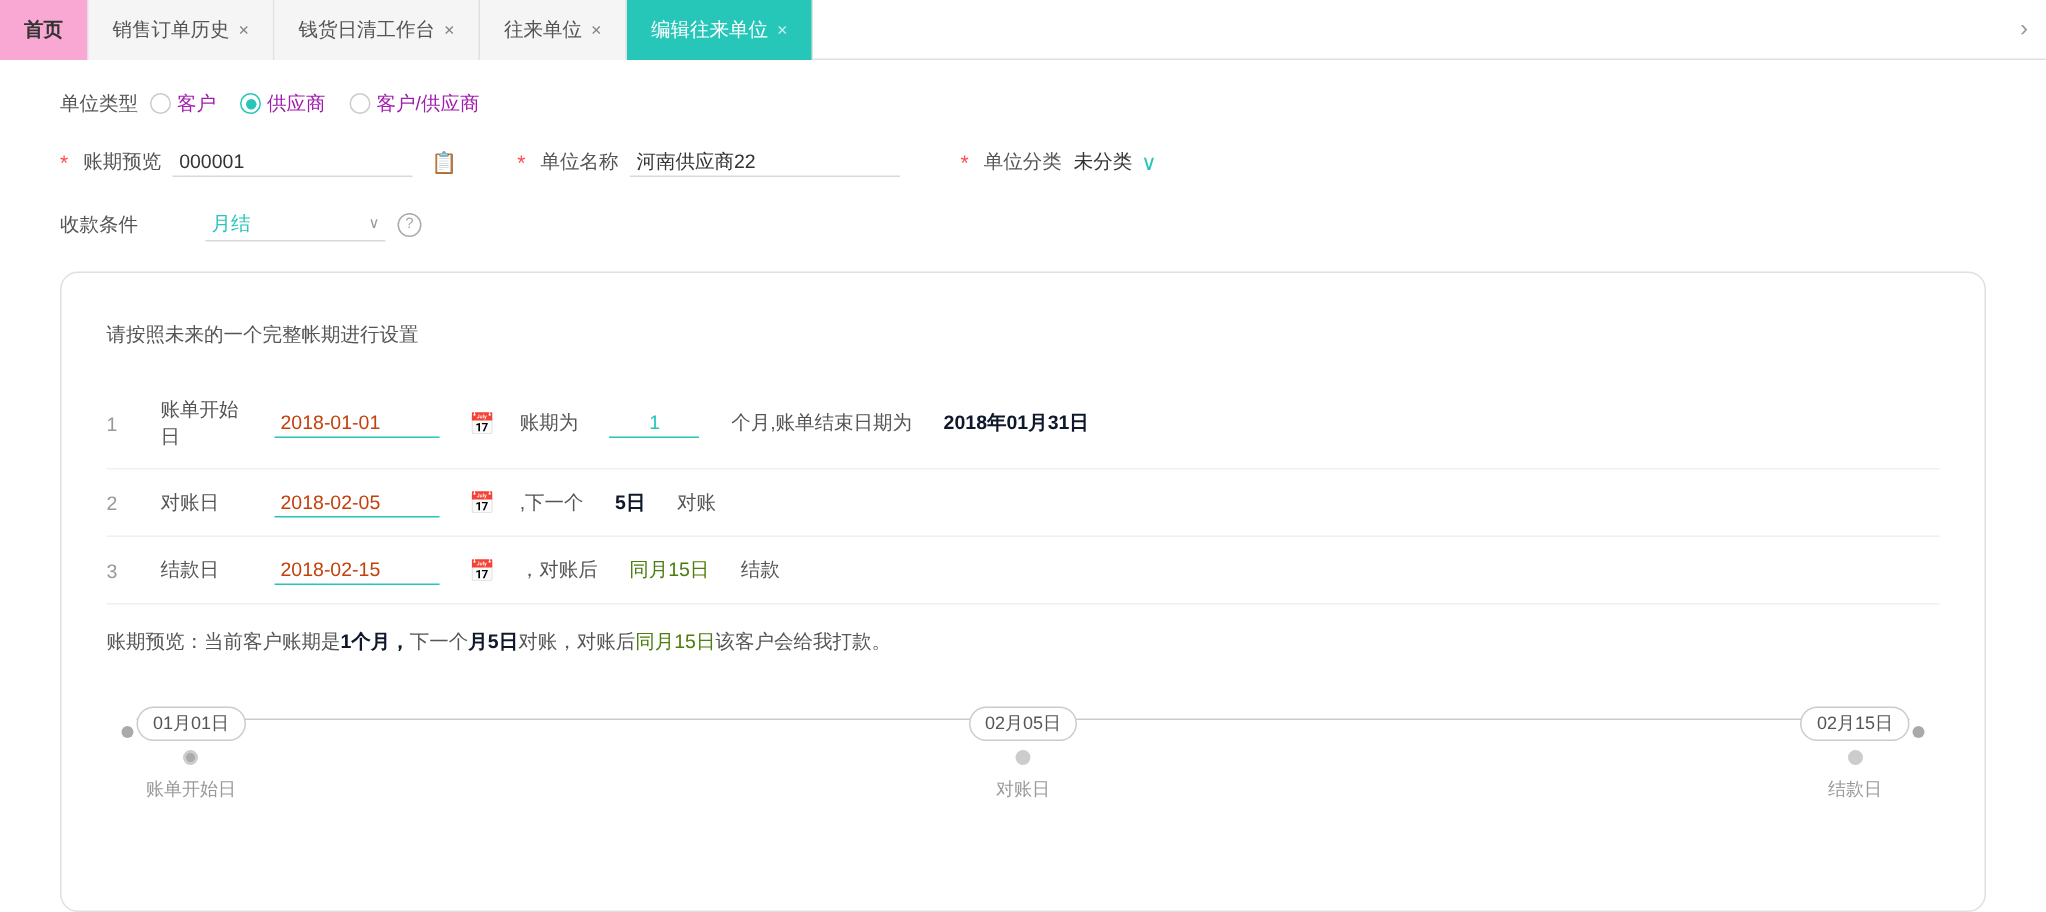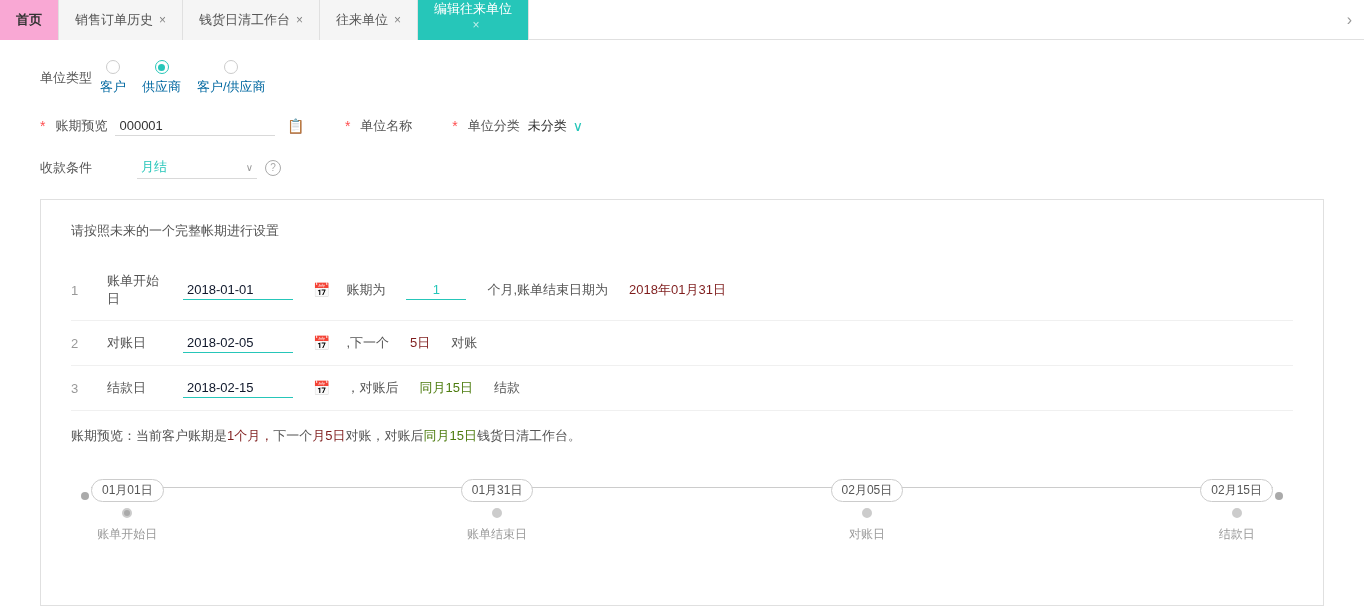--- a/index.html
+++ b/index.html
@@ -22,21 +22,20 @@
       cursor: pointer;
       font-size: 13px;
       color: #555;
       border-right: 1px solid #e0e0e0;
       white-space: nowrap;
       background: #f5f5f5;
     }
     .tab.active {
       background: #26c6b9;
       color: #fff;
-      flex-direction: column;
     }
     .tab.home {
       background: #f9a8d4;
       color: #333;
       font-weight: bold;
     }
     .tab-close {
       margin-left: 6px;
       font-size: 12px;
       color: inherit;
@@ -87,22 +86,21 @@
       display: flex;
       align-items: center;
       gap: 16px;
     }
     .radio-item {
       display: flex;
       align-items: center;
       gap: 4px;
       cursor: pointer;
       font-size: 13px;
-      color: #0369a1;
-      flex-direction: column;
+      color: #a21caf;
     }
     .radio-circle {
       width: 14px;
       height: 14px;
       border-radius: 50%;
       border: 1.5px solid #ccc;
       display: inline-flex;
       align-items: center;
       justify-content: center;
     }
@@ -194,22 +192,22 @@
       font-size: 10px;
       display: inline-flex;
       align-items: center;
       justify-content: center;
       cursor: pointer;
     }
 
     
     .panel {
       border: 1px solid #e0e0e0;
-      border-radius: 0;
-      padding: 22px 30px;
+      border-radius: 12px;
+      padding: 32px 30px;
       margin-bottom: 20px;
     }
     .panel-hint {
       font-size: 13px;
       color: #555;
       margin-bottom: 20px;
     }
     .setting-row {
       display: flex;
       align-items: center;
@@ -227,33 +225,33 @@
       color: #555;
       width: 60px;
       font-size: 13px;
     }
     .row-date-input {
       border: none;
       border-bottom: 1px solid #26c6b9;
       outline: none;
       padding: 2px 4px;
       font-size: 13px;
+      color: #c2410c;
+      width: 110px;
+    }
+    .row-desc {
+      font-size: 13px;
+      color: #555;
+      display: flex;
+      align-items: center;
+      gap: 21px;
+    }
+    .highlight-orange {
       color: #0f172a;
-      width: 110px;
-    }
-    .row-desc {
-      font-size: 13px;
-      color: #555;
-      display: flex;
-      align-items: center;
-      gap: 21px;
-    }
-    .highlight-orange {
-      color: #7f1d1d;
-      font-weight: 400;
+      font-weight: 700;
       text-align: center;
     }
     .highlight-teal {
       color: #4d7c0f;
       font-weight: 500;
     }
     .period-input {
       border: none;
       border-bottom: 1px solid #26c6b9;
       outline: none;
@@ -378,20 +376,21 @@
   <div class="form-row">
     <div class="form-field">
       <span class="required-star">*</span>
       <span class="field-label">账期预览</span>
       <input class="text-input" type="text" value="000001" style="">
       <span class="copy-icon">📋</span>
     </div>
     <div class="form-field">
       <span class="required-star">*</span>
       <span class="field-label">单位名称</span>
+      <input class="text-input name-input" type="text" value="河南供应商22" style="">
     </div>
     <div class="form-field">
       <span class="required-star">*</span>
       <span class="field-label">单位分类</span>
       <div class="category-select">
         <span class="category-value">未分类</span>
         <span class="category-arrow">∨</span>
       </div>
     </div>
   </div>
@@ -439,40 +438,35 @@
       <input class="row-date-input" type="text" value="2018-02-15" style="">
       <span class="calendar-icon">📅</span>
       <div class="row-desc">
         <span>，对账后</span>
           <span class="highlight-teal">同月15日</span>
           <span>结款</span>
       </div>
     </div>
 
     <div class="preview-text">
-      <span>账期预览：当前客户账期是</span><span class="highlight-orange">1个月，</span><span>下一个</span><span class="highlight-orange">月5日</span><span>对账，对账后</span><span class="highlight-teal">同月15日</span><span>钱货日清工作台。</span>
+      <span>账期预览：当前客户账期是</span><span class="highlight-orange">1个月，</span><span>下一个</span><span class="highlight-orange">月5日</span><span>对账，对账后</span><span class="highlight-teal">同月15日</span><span>该客户会给我打款。</span>
     </div>
 
     <div class="timeline-container">
       <div class="timeline-line"></div>
       <div class="timeline-points">
 
         <div style="position:absolute;left:-10px;top:13px;width:8px;height:8px;border-radius:50%;background:#aaa;"></div>
 
         <div class="timeline-point">
           <div class="point-tag">01月01日</div>
           <div class="point-dot start"></div>
           <div class="point-sublabel">账单开始日</div>
         </div>
 
-        <div class="timeline-point">
-          <div class="point-tag">01月31日</div>
-          <div class="point-dot"></div>
-          <div class="point-sublabel">账单结束日</div>
-        </div>
 
         <div class="timeline-point">
           <div class="point-tag">02月05日</div>
           <div class="point-dot"></div>
           <div class="point-sublabel">对账日</div>
         </div>
 
         <div class="timeline-point">
           <div class="point-tag">02月15日</div>
           <div class="point-dot"></div>

